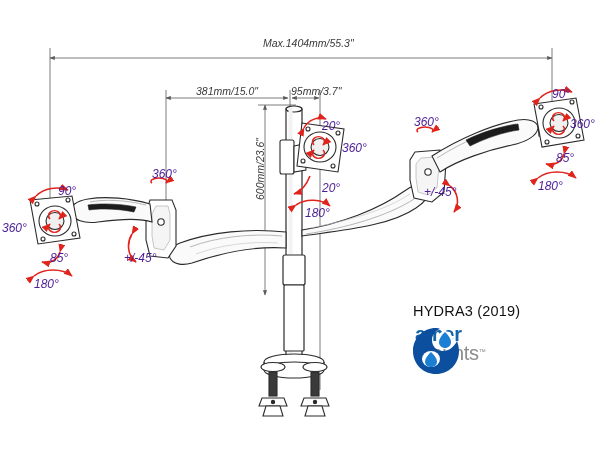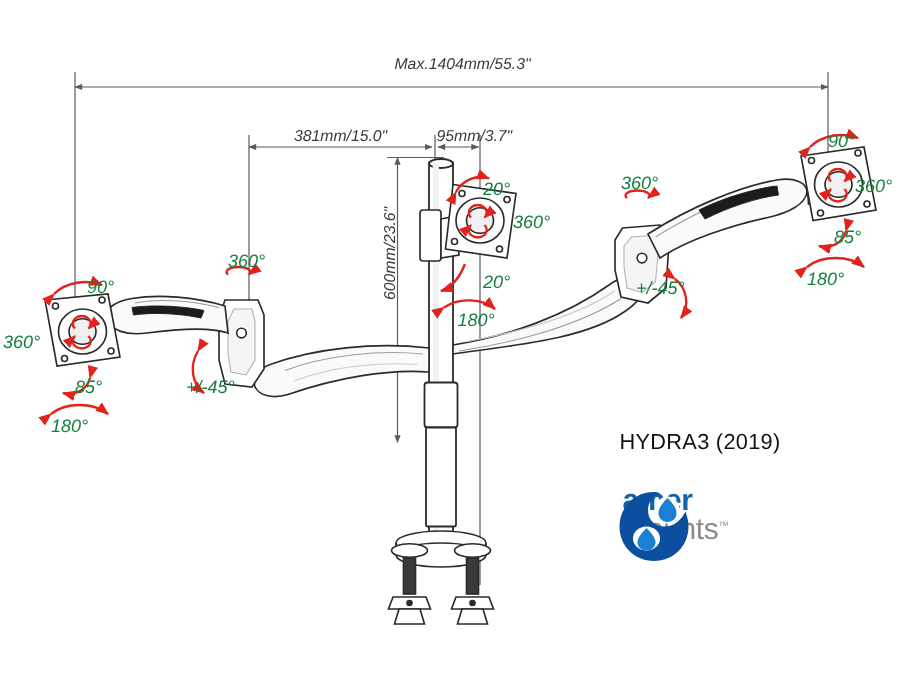--- a/index.html
+++ b/index.html
@@ -2,21 +2,21 @@
 <html><head>
 <meta charset="utf-8">
 <style>
   html,body{margin:0;padding:0;background:#ffffff;}
   body{width:600px;height:449px;position:relative;overflow:hidden;
        font-family:"Liberation Sans",sans-serif;color:#1a1a1a;}
   #stage{position:absolute;left:0;top:0;width:600px;height:449px;}
   svg{position:absolute;left:0;top:0;}
   .lbl{position:absolute;white-space:nowrap;line-height:1;}
   .dim{font-style:italic;font-size:10.5px;color:#3a3a3a;font-family:"Liberation Sans",sans-serif;}
-  .ang{font-style:italic;font-size:12px;color:#15803d;font-family:"Liberation Sans",sans-serif;}
+  .ang{font-style:italic;font-size:12px;color:#4c1d95;font-family:"Liberation Sans",sans-serif;}
   .vert{transform-origin:0 0;}
   .prod{font-size:14.5px;color:#111;letter-spacing:.2px;}
   .logo-wrap{position:absolute;display:flex;align-items:center;}
   .logo-txt{display:flex;flex-direction:column;line-height:0.96;margin-left:5px;}
   .logo-amer{font-size:20px;font-weight:bold;color:#1263a8;letter-spacing:-.3px;}
   .logo-mounts{font-size:20px;color:#8c8c8c;letter-spacing:-.3px;}
   .tm{font-size:7px;color:#8c8c8c;vertical-align:super;}
 </style>
 </head>
 <body>
@@ -211,21 +211,21 @@
   <div class="lbl ang" style="left:305px;top:207px;">180°</div>
 
   <div class="lbl ang" style="left:414px;top:116px;">360°</div>
   <div class="lbl ang" style="left:424px;top:186px;">+/-45°</div>
 
   <div class="lbl ang" style="left:552px;top:88px;">90°</div>
   <div class="lbl ang" style="left:570px;top:118px;">360°</div>
   <div class="lbl ang" style="left:556px;top:152px;">85°</div>
   <div class="lbl ang" style="left:538px;top:180px;">180°</div>
 
-  <div class="lbl prod" style="left:413px;top:288px;">HYDRA3 (2019)</div>
+  <div class="lbl prod" style="left:413px;top:304px;">HYDRA3 (2019)</div>
 
   <div class="logo-wrap" style="left:410px;top:325px;">
     <svg width="52" height="52" viewBox="0 0 52 52">
       <path d="M26 3 C13 3 3 13 3 26 C3 39 13 49 26 49 C39 49 49 39 49 26
                C49 22 48 19 47 16 C44 22 39 26 33 26 C26 26 22 21 22 15
                C22 10 25 6 30 4 C29 3 27 3 26 3 Z" fill="#0b4f9e"></path>
       <ellipse cx="35" cy="15" rx="8" ry="9" fill="#ffffff"></ellipse>
       <path d="M35 7 C39 11 41 14 41 17 C41 20.5 38.3 23 35 23
                C31.7 23 29 20.5 29 17 C29 14 31 11 35 7 Z" fill="#1b7fd4"></path>
       <ellipse cx="21" cy="34" rx="9" ry="8" fill="#ffffff"></ellipse>

